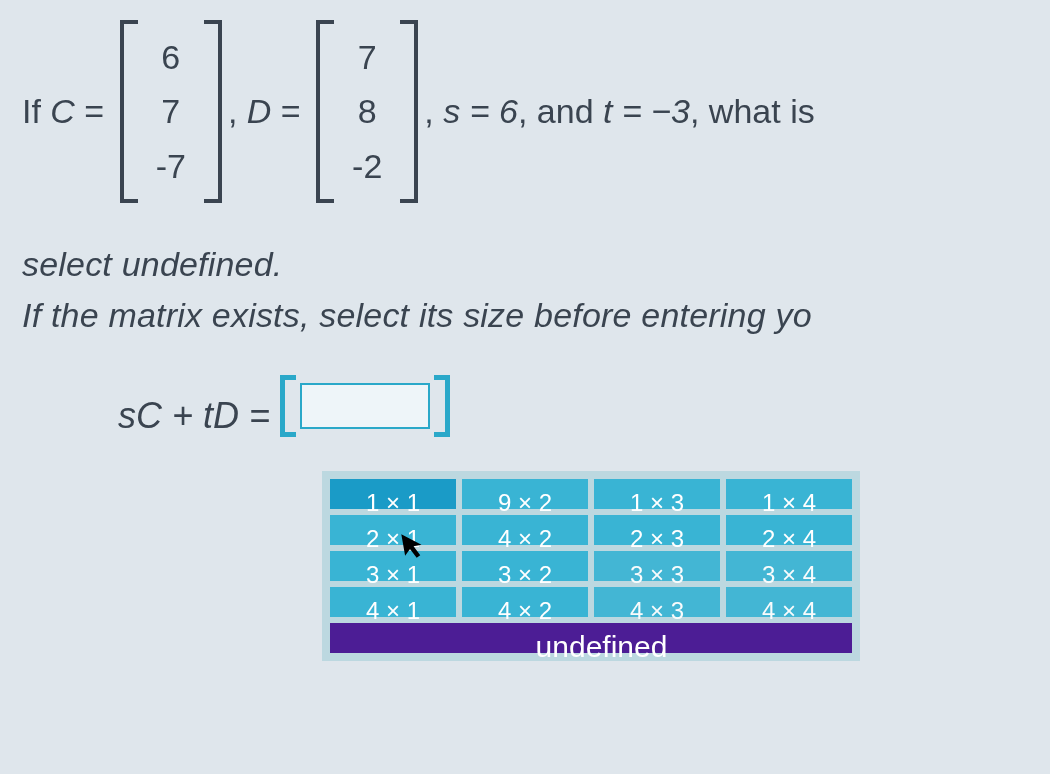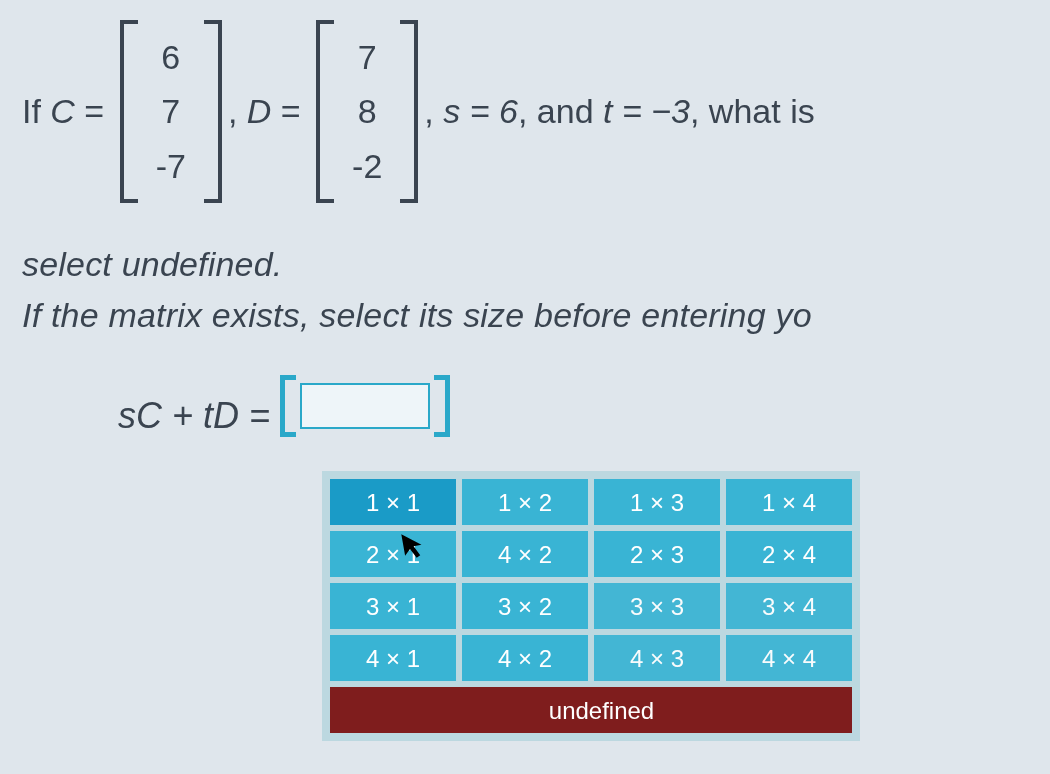--- a/index.html
+++ b/index.html
@@ -134,37 +134,37 @@
     border-spacing: 6px;
     background: #bcd8e0;
     padding: 2px;
   }
   .size-grid td {
     padding: 0;
   }
   .size-btn {
     display: block;
     width: 126px;
-    height: 46px;
+    height: 30px;
     line-height: 46px;
     text-align: center;
     color: #fff;
     font-size: 24px;
     background: #39b4d4;
     border: none;
     cursor: pointer;
     font-family: inherit;
   }
   .size-btn.selected {
     background: #1a9bc7;
   }
   .undefined-row .size-btn {
     width: 522px;
-    background: #7f1d1d;
-    font-size: 24px;
+    background: #4c1d95;
+    font-size: 30px;
     padding-left: 27px;
   }
   .dim { opacity: 0.92; }
 </style>
 </head>
 <body>
 
 <div class="content">
 
   <div class="problem-line">
@@ -230,21 +230,21 @@
   </div>
 
   <div class="size-grid-wrap">
     <table class="size-grid">
       <tbody>
           <tr>
         <td>
               <button class="size-btn selected">1 × 1</button>
             </td>
         <td>
-              <button class="size-btn">1 × 2</button>
+              <button class="size-btn">9 × 2</button>
             </td>
         <td>
               <button class="size-btn">1 × 3</button>
             </td>
         <td>
               <button class="size-btn">1 × 4</button>
             </td>
       </tr>
       <tr>
         <td>

